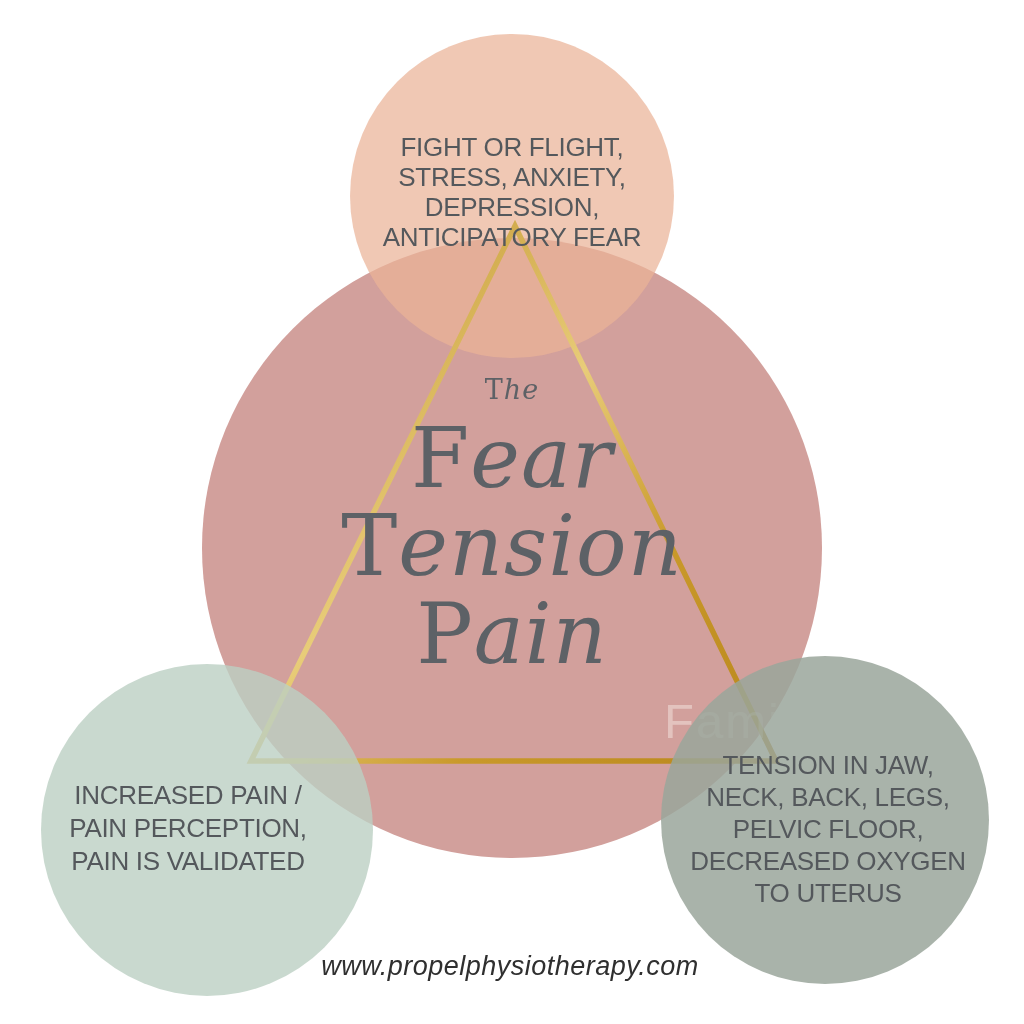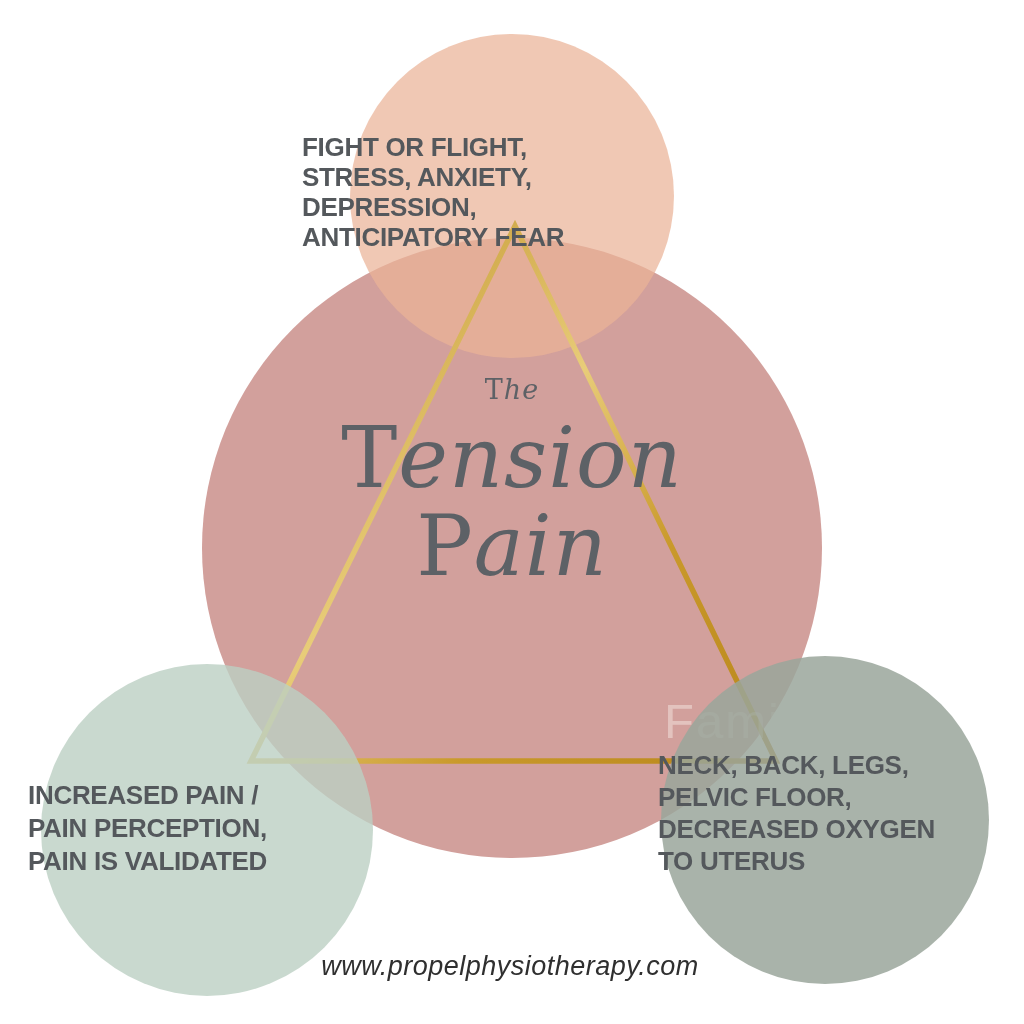--- a/index.html
+++ b/index.html
@@ -15,22 +15,22 @@
   .circle-br{left:661px;top:656px;width:328px;height:328px;z-index:5;}
 
   .triangle-svg{position:absolute;left:0;top:0;z-index:3;}
 
   .watermark{
     position:absolute;left:664px;top:693px;z-index:4;
     font-size:49px;letter-spacing:2px;font-weight:400;
   }
 
   .label{
-    position:absolute;z-index:10;text-align:left;
-    font-weight:700;font-size:26px;letter-spacing:-0.3px;
+    position:absolute;z-index:10;text-align:center;
+    font-weight:400;font-size:26px;letter-spacing:-0.3px;
   }
   .label-top{left:302px;top:132px;width:420px;line-height:30px;}
   .label-bl{left:28px;top:779px;width:320px;line-height:33px;}
   .label-br{left:658px;top:749px;width:340px;line-height:32px;}
 
   .title{
     position:absolute;left:512px;top:366px;transform:translateX(-50%);
     z-index:10;text-align:center;white-space:nowrap;
     font-family:"DejaVu Serif",serif;
   }
@@ -74,30 +74,32 @@
 
 <div class="label label-top" style="color: #54585C">
   <div>FIGHT OR FLIGHT,</div>
   <div>STRESS, ANXIETY,</div>
   <div>DEPRESSION,</div>
   <div>ANTICIPATORY FEAR</div>
 </div>
 
 <div class="title" style="color: #5D6166">
   <span class="t-line t-small"><span>T</span><span class="t-rest">he</span></span>
+  <span class="t-line t-large"><span>F</span><span class="t-rest">ear</span></span>
   <span class="t-line t-large"><span>T</span><span class="t-rest">ension</span></span>
   <span class="t-line t-large"><span>P</span><span class="t-rest">ain</span></span>
 </div>
 
 <div class="label label-bl" style="color: #54585C">
   <div>INCREASED PAIN /</div>
   <div>PAIN PERCEPTION,</div>
   <div>PAIN IS VALIDATED</div>
 </div>
 
 <div class="label label-br" style="color: #54585C">
+  <div>TENSION IN JAW,</div>
   <div>NECK, BACK, LEGS,</div>
   <div>PELVIC FLOOR,</div>
   <div>DECREASED OXYGEN</div>
   <div>TO UTERUS</div>
 </div>
 
 <div class="footer" style="color: #2F2F2F">www.propelphysiotherapy.com</div>
 
 </body></html>

